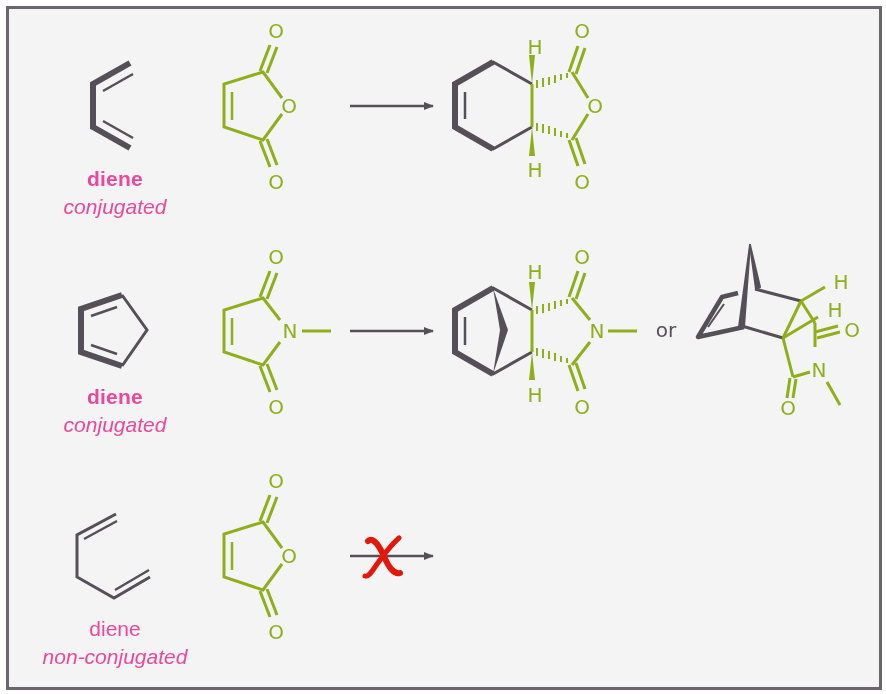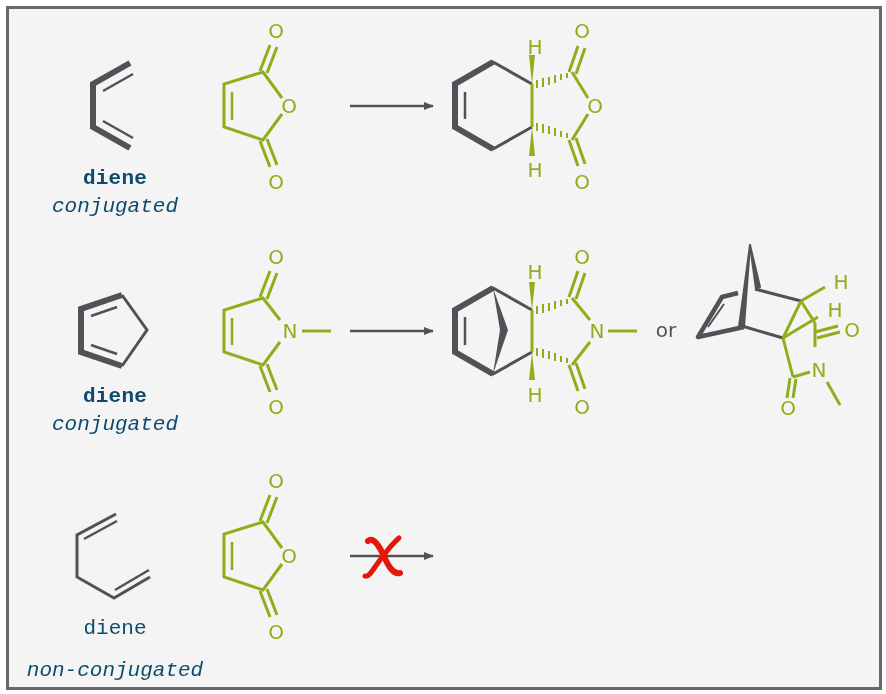--- a/index.html
+++ b/index.html
@@ -1,19 +1,19 @@
 <!DOCTYPE html>
 <html><head>
 <meta charset="utf-8">
 <style>
   html,body{margin:0;padding:0;background:#ffffff;}
   body{width:886px;height:694px;position:relative;overflow:hidden;font-family:"Liberation Sans",sans-serif;}
   .frame{position:absolute;left:6px;top:6px;width:870px;height:678px;border:3px solid #6b666d;background:#f4f4f4;box-sizing:content-box;}
   svg{position:absolute;left:0;top:0;}
-  .lbl{position:absolute;text-align:center;color:#0c4a6e;font-family:Liberation Mono, monospace;}
+  .lbl{position:absolute;text-align:center;color:#ec4899;font-family:Liberation Sans, sans-serif;}
   .bold{font-weight:bold;font-size:21px;letter-spacing:0.2px;}
   .reg{font-size:21px;}
   .ital{font-style:italic;font-size:21px;text-align:center;}
   .atom{font-family:"DejaVu Sans",sans-serif;font-size:20px;fill:#8fae1b;}
   .or{font-family:"DejaVu Sans",sans-serif;font-size:20px;fill:#555057;}
 </style>
 </head>
 <body>
 
 <div class="frame"></div>
@@ -190,13 +190,13 @@
   </g>
 </svg>
 
 <div class="lbl bold" style="left:40px;top:167px;width:150px;">diene</div>
 <div class="lbl ital" style="left:30px;top:195px;width:170px;">conjugated</div>
 
 <div class="lbl bold" style="left:40px;top:385px;width:150px;">diene</div>
 <div class="lbl ital" style="left:30px;top:413px;width:170px;">conjugated</div>
 
 <div class="lbl reg" style="left:40px;top:617px;width:150px;">diene</div>
-<div class="lbl ital" style="left:10px;top:645px;width:210px;margin-top:14px;">non-conjugated</div>
+<div class="lbl ital" style="left:10px;top:645px;width:210px;">non-conjugated</div>
 
 </body></html>

